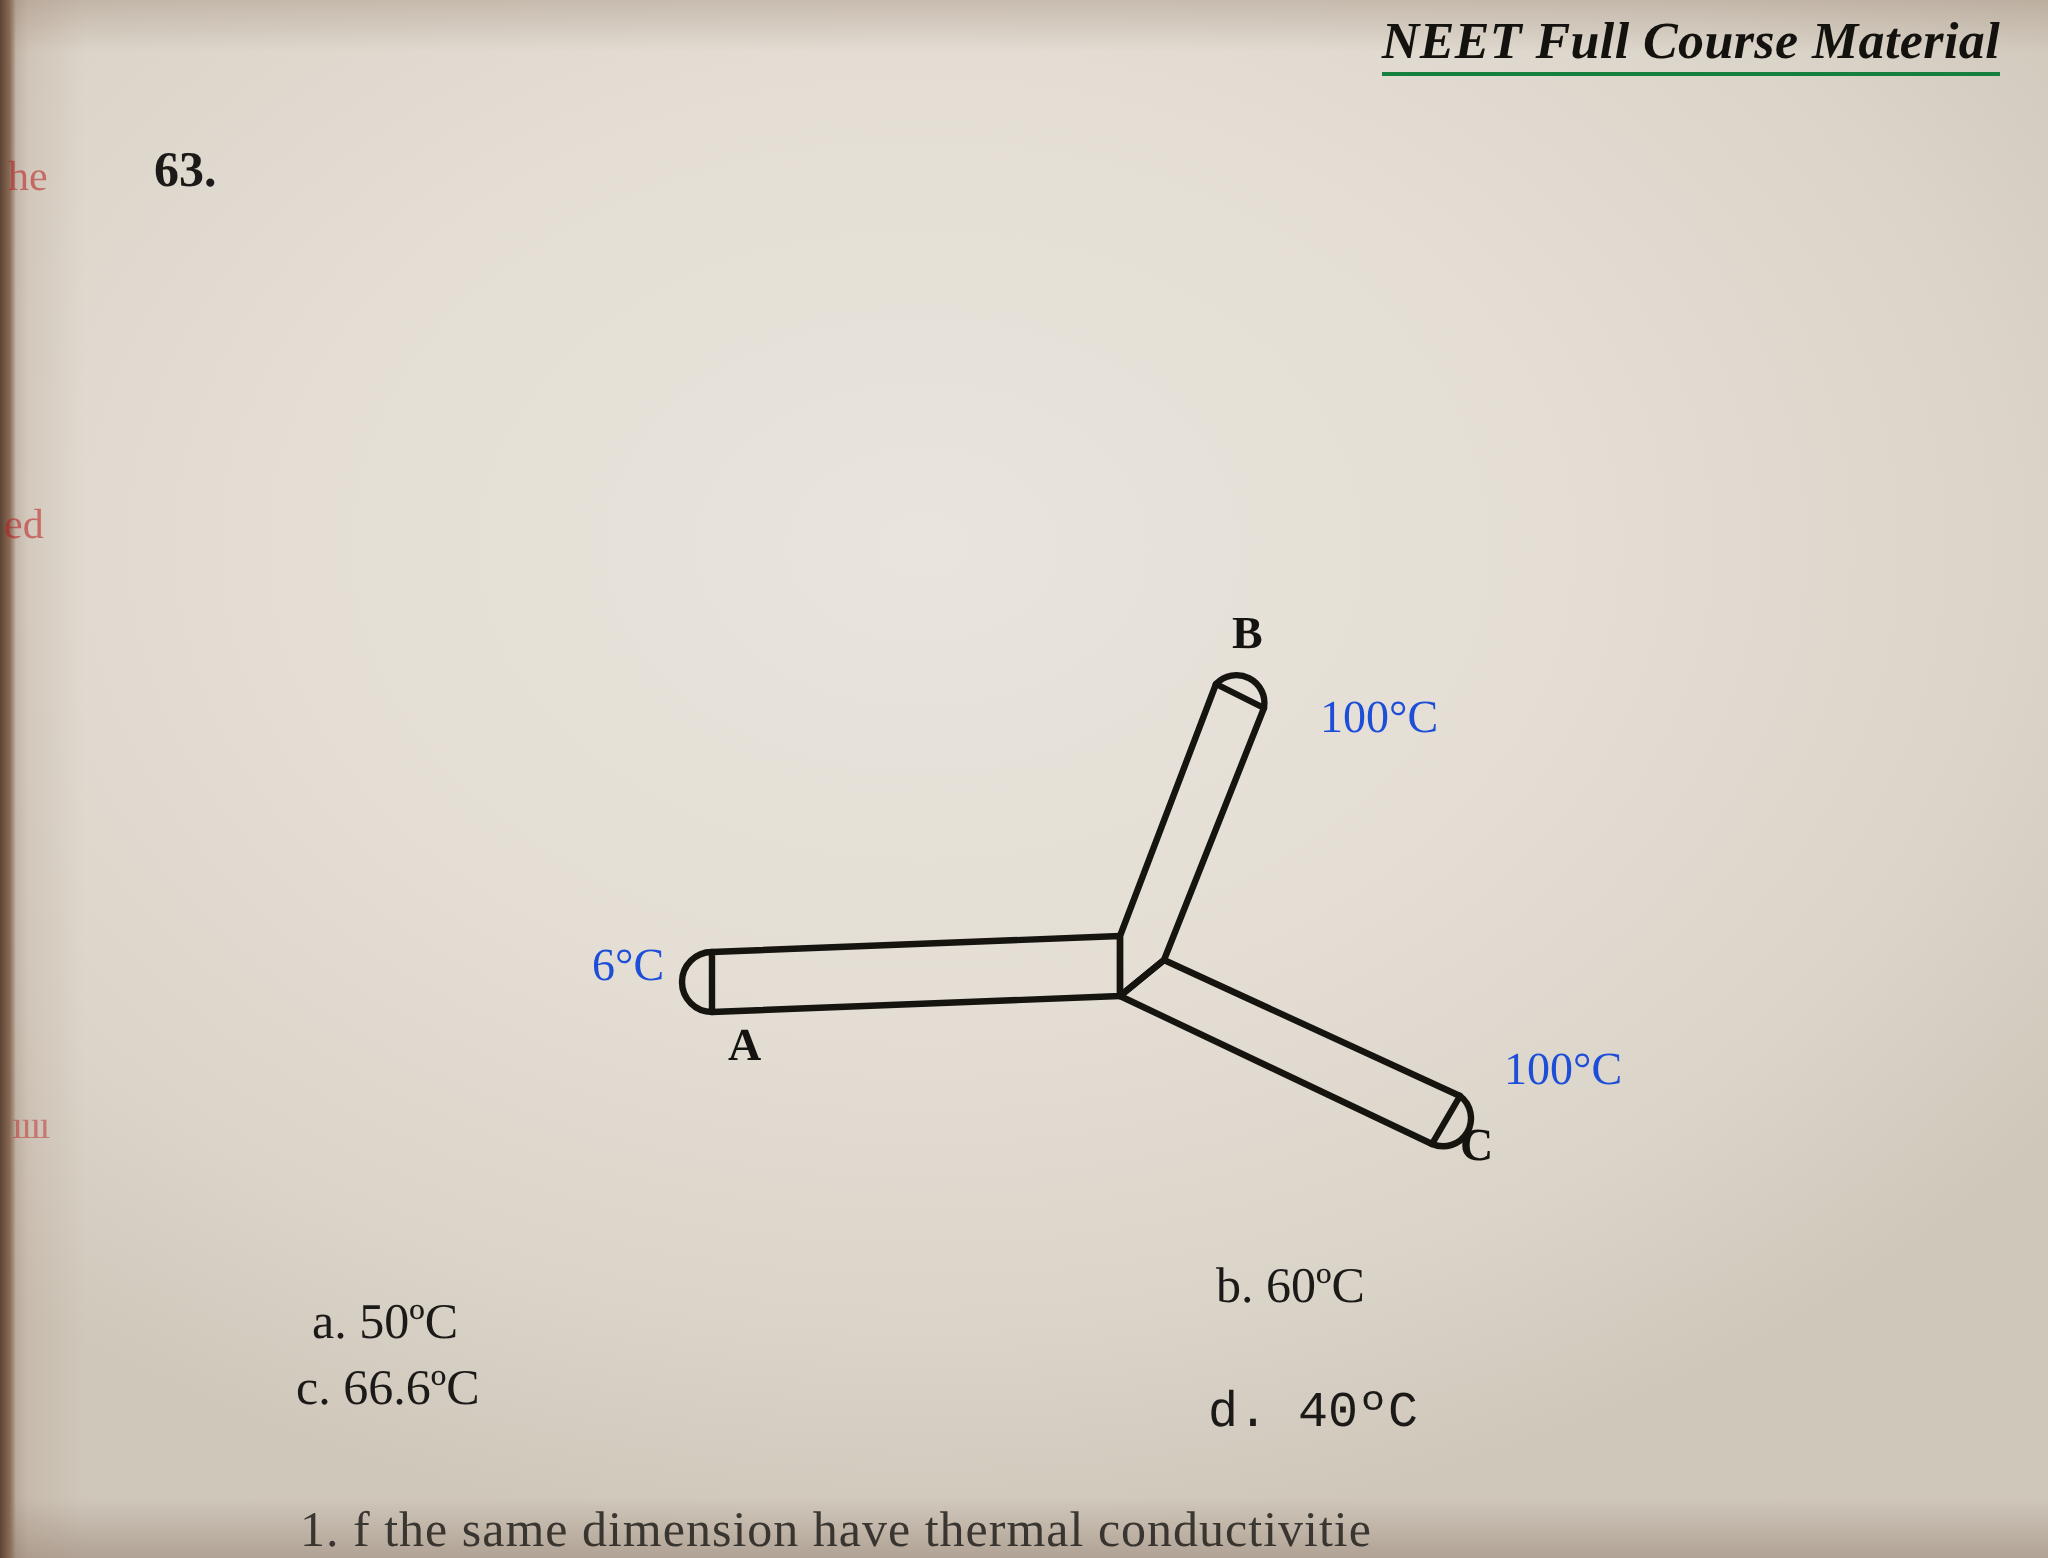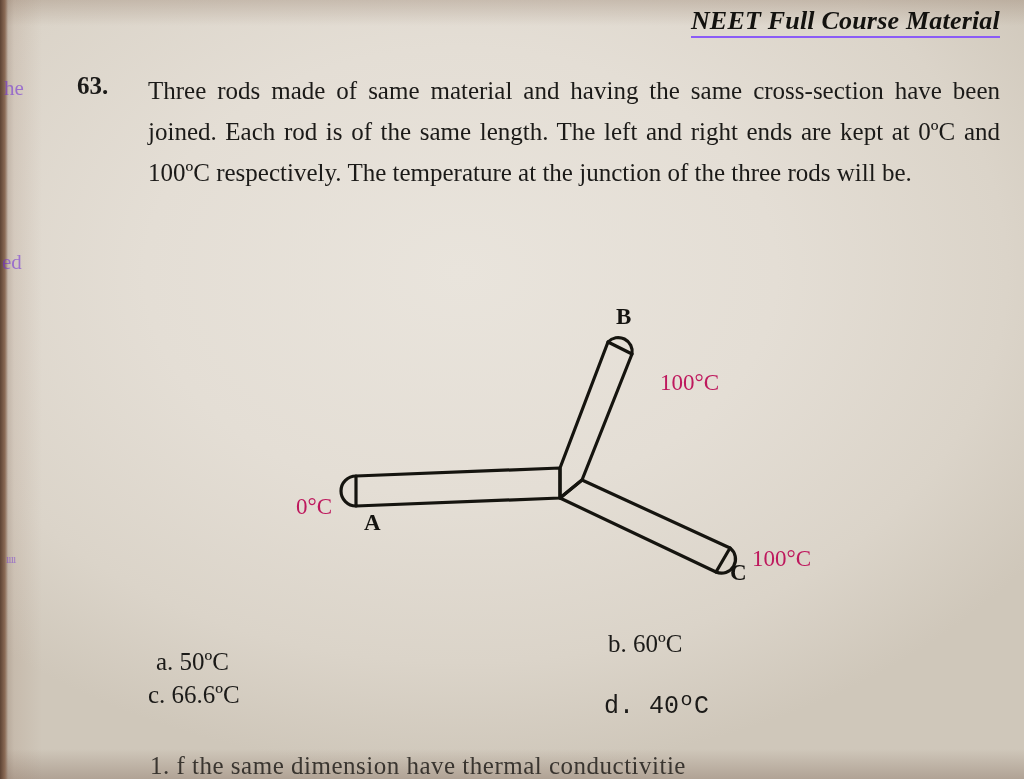--- a/index.html
+++ b/index.html
@@ -51,35 +51,35 @@
     right: 24px;
     top: 6px;
     font-style: italic;
     font-weight: bold;
     font-size: 26px;
     letter-spacing: 0.2px;
     color: #13120f;
     white-space: nowrap;
   }
   .header .ul {
-    border-bottom: 2px solid #8b5cf6;
+    border-bottom: 2px solid #15803d;
     padding-bottom: 1px;
   }
 
   
   .ghost {
     position: absolute;
-    color: #6d28d9;
+    color: #b91c1c;
     opacity: 0.55;
     font-family: "Liberation Serif", serif;
     font-size: 21px;
   }
   .ghost.g1 { left: 4px; top: 76px; }
   .ghost.g2 { left: 2px; top: 250px; }
-  .ghost.g3 { left: 6px; top: 552px; font-size: 12px; letter-spacing: -1px; opacity: 0.45; }
+  .ghost.g3 { left: 6px; top: 552px; font-size: 20px; letter-spacing: -1px; opacity: 0.45; }
 
   
   .qnum {
     position: absolute;
     left: 77px;
     top: 72px;
     font-weight: bold;
     font-size: 25px;
   }
   .qtext {
@@ -105,22 +105,21 @@
   .figure svg { display: block; }
   .fig-label {
     position: absolute;
     font-size: 23px;
     font-weight: bold;
     color: #141310;
   }
   .fig-temp {
     position: absolute;
     font-size: 23px;
-    color: #be185d;
-    margin-top: 24px;
+    color: #1d4ed8;
   }
 
   
   .opt {
     position: absolute;
     font-size: 25px;
     white-space: nowrap;
   }
   .opt .ltr { font-style: normal; }
   .opt-a { left: 156px; top: 648px; }
@@ -151,23 +150,20 @@
 
   <div class="header">
     <span class="ul">NEET Full Course Material</span>
   </div>
 
   <div class="ghost g1">he</div>
   <div class="ghost g2">ed</div>
   <div class="ghost g3">ıııı</div>
 
   <div class="qnum">63.</div>
-  <div class="qtext">
-    <p>Three rods made of same material and having the same cross-section have  been joined. Each rod is of the same length. The left and right ends are kept at 0ºC and 100ºC respectively. The temperature at the junction of the three rods will be.</p>
-  </div>
 
   <div class="figure">
     <svg width="640" height="310" viewBox="0 0 640 310">
 
       <g fill="none" stroke="#15140f" stroke-width="3.2" stroke-linejoin="round" stroke-linecap="round">
 
         <path d="M 96 178 L 96 208 L 300 200 L 300 170 Z"></path>
 
         <path d="M 300 170 L 300 200 L 322 182 L 372 56 L 348 44 Z"></path>
 
@@ -175,21 +171,21 @@
 
         <path d="M 96 178 a 15 15 0 0 0 0 30"></path>
         <path d="M 348 44 a 14 14 0 0 1 24 12"></path>
         <path d="M 470 250 a 14 14 0 0 1 -14 24"></path>
       </g>
     </svg>
 
     <div class="fig-label" style="left: 356px; top: 6px;">B</div>
     <div class="fig-temp" style="left: 400px; top: 48px;">100°C</div>
 
-    <div class="fig-temp" style="left: 36px; top: 172px;">0°C</div>
+    <div class="fig-temp" style="left: 36px; top: 172px;">6°C</div>
     <div class="fig-label" style="left: 104px; top: 212px;">A</div>
 
     <div class="fig-temp" style="left: 492px; top: 224px;">100°C</div>
     <div class="fig-label" style="left: 470px; top: 262px;">C</div>
   </div>
 
   <div class="opt opt-a">
     <span class="ltr">a.</span>
     <span>50ºC</span>
   </div>

